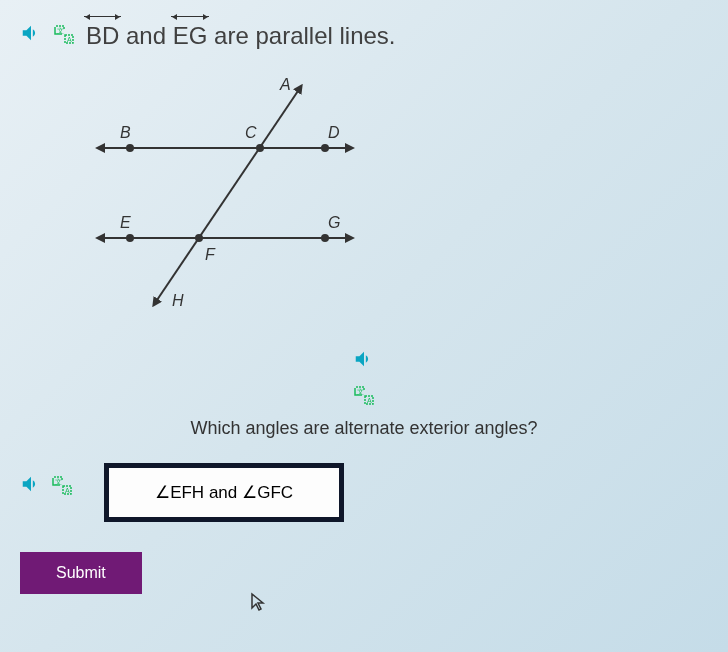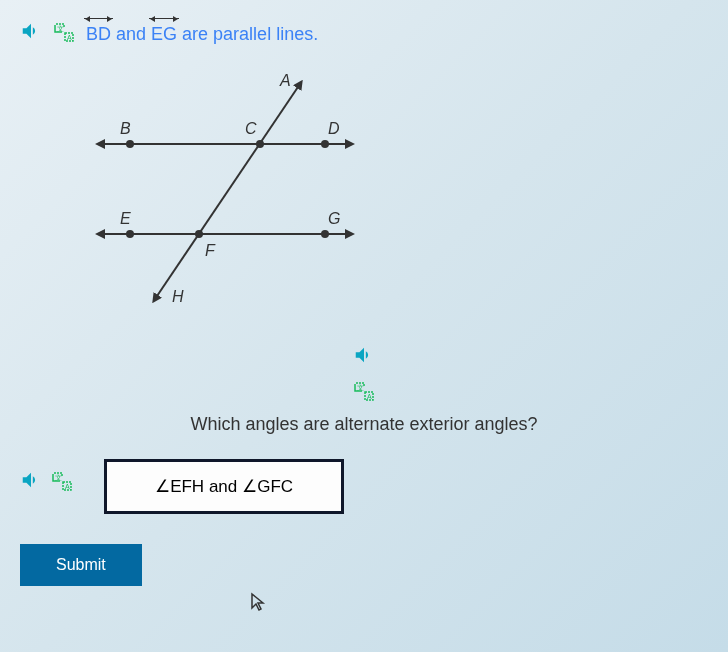--- a/index.html
+++ b/index.html
@@ -15,21 +15,21 @@
     }
     .row { display: flex; align-items: center; gap: 10px; margin-bottom: 8px; }
     .speaker-icon svg { width: 22px; height: 22px; fill: #0aa5c2; }
     .translate-icon {
       width: 24px; height: 24px;
       position: relative;
       color: #1abc5c;
     }
     .translate-icon.alt { color: #1abc5c; }
     .translate-icon svg { width: 24px; height: 24px; }
-    .intro-text { font-size: 18px; color: #3b82f6; }
+    .intro-text { font-size: 24px; color: #404040; }
     .overline {
       display: inline-block;
       position: relative;
       padding-top: 2px;
     }
     .overline::before {
       content: '';
       position: absolute;
       top: -4px; left: -2px; right: -2px;
       height: 1px;
@@ -53,30 +53,30 @@
     .question-text { font-size: 18px; color: #333; }
     .options-area { display: flex; align-items: flex-start; gap: 30px; margin-top: 24px; }
     .icons-col { display: flex; gap: 8px; align-items:center; padding-top:10px;}
     .options-grid {
       display: grid;
       grid-template-columns: 240px 240px;
       grid-gap: 14px 20px;
     }
     .option-btn {
       background: #fdfdfd;
-      border: 3px solid #0f172a;
+      border: 5px solid #0f172a;
       padding: 14px 10px;
       font-size: 17px;
       text-align: center;
       cursor: pointer;
       font-family: inherit;
     }
     .submit-btn {
       margin-top: 30px;
-      background: #0369a1;
+      background: #701a75;
       color: #fff;
       border: none;
       padding: 12px 36px;
       font-size: 16px;
       cursor: pointer;
     }
     .cursor-pointer {
       position: absolute;
       left: 250px;
       bottom: 36px;

